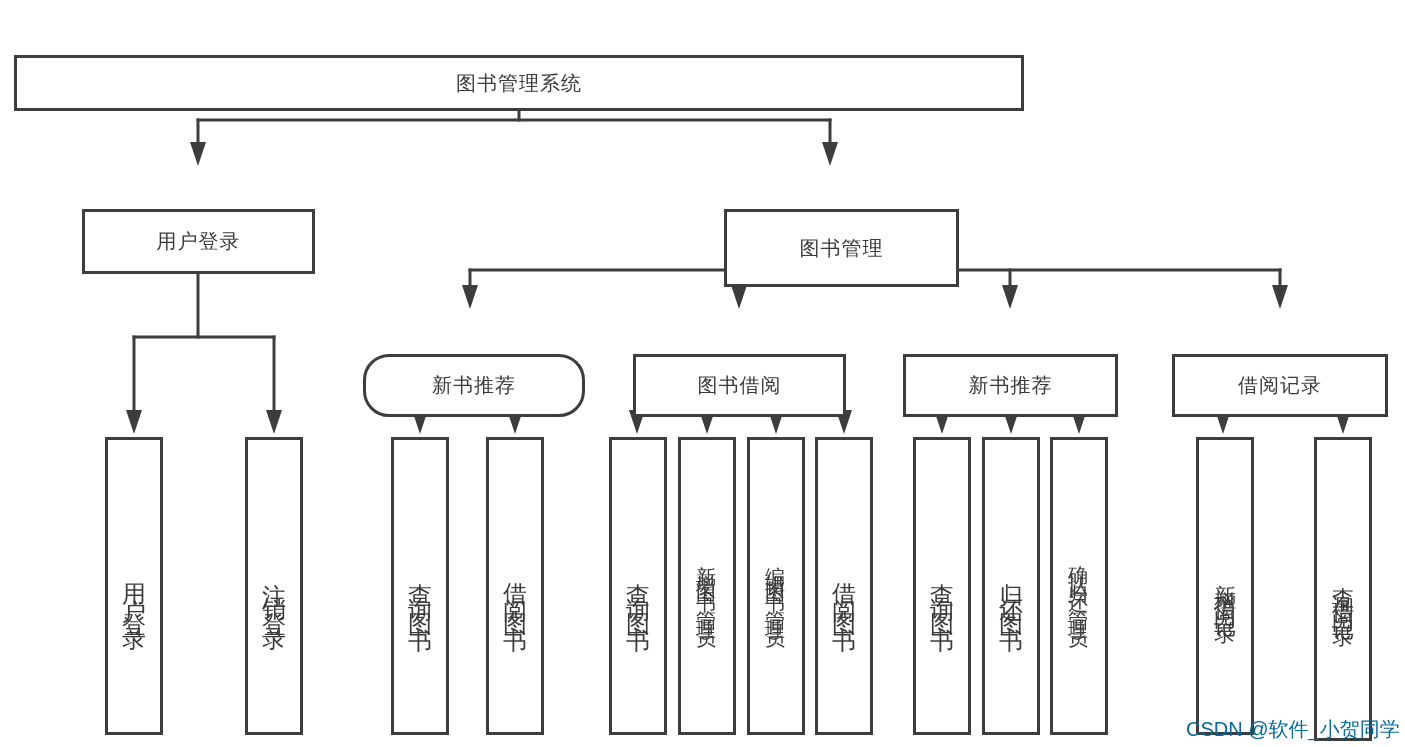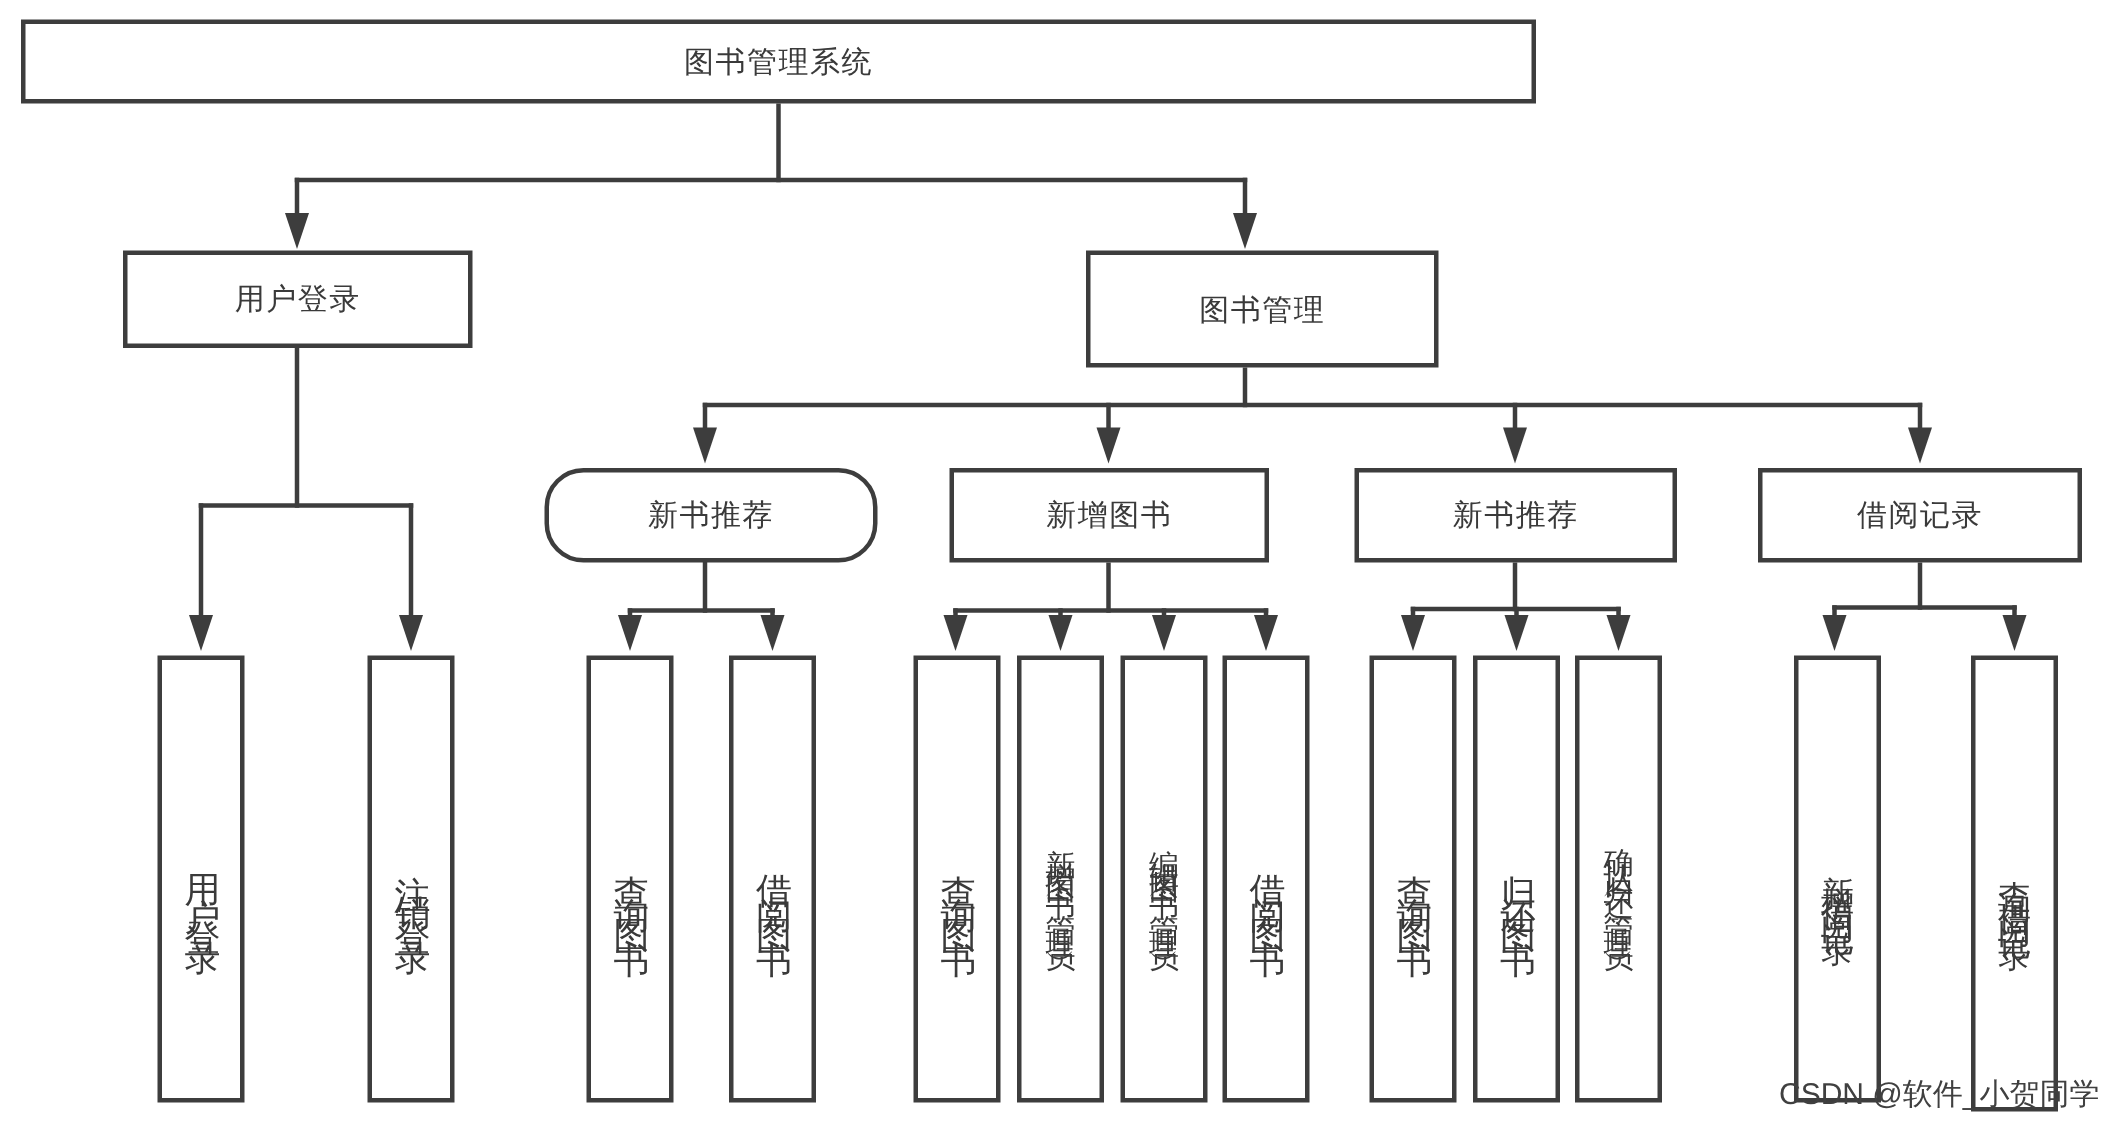--- a/index.html
+++ b/index.html
@@ -25,21 +25,21 @@
     position: absolute;
     box-sizing: border-box;
     border: 3px solid #3d3d3d;
     background: #ffffff;
     display: flex;
     align-items: center;
     justify-content: center;
     color: #3a3a3a;
     z-index: 2;
   }
-  .hlabel { font-size: 20px; letter-spacing: 1px; }
+  .hlabel { font-size: 20px; letter-spacing: 1px; margin-top: 42px; }
   .vnode span {
     writing-mode: vertical-rl;
     text-orientation: mixed;
     white-space: nowrap;
   }
   .vlabel-s span { font-size: 24px; letter-spacing: 15px; margin-top: 15px; }
   .vlabel-m span { font-size: 22px; letter-spacing: 8px;  margin-top: 8px; }
   .vlabel-l span { font-size: 20px; letter-spacing: 9px;  margin-top: 9px; }
 
   
@@ -65,21 +65,21 @@
   #lf-d3 { left: 1050px; }
   #lf-e1 { left: 1196px; }
   #lf-e2 { left: 1314px; height: 304px; }
 
   #watermark {
     position: absolute;
     left: 1186px;
     top: 716px;
     width: 210px;
     font-size: 20px;
-    color: #404040;
+    color: #0369a1;
     white-space: nowrap;
     z-index: 3;
   }
 </style>
 </head>
 <body>
 
 <div id="stage">
 
   <svg id="connectors" viewBox="0 0 1405 747" xmlns="http://www.w3.org/2000/svg">
@@ -136,21 +136,21 @@
       <line x1="1343" y1="405" x2="1343" y2="420" stroke="#3d3d3d" stroke-width="3" stroke-linecap="square"></line>
       <polygon points="1343,434 1335,410 1351,410" fill="#3d3d3d"></polygon>
     </svg>
 
   <div class="node hlabel" id="n-root">图书管理系统</div>
 
   <div class="node hlabel" id="n-login">用户登录</div>
   <div class="node hlabel" id="n-mgmt">图书管理</div>
 
   <div class="node hlabel" id="n-newbook">新书推荐</div>
-  <div class="node hlabel" id="n-borrow">新增图书</div>
+  <div class="node hlabel" id="n-borrow">图书借阅</div>
   <div class="node hlabel" id="n-current">新书推荐</div>
   <div class="node hlabel" id="n-records">借阅记录</div>
 
   <div class="node leaf vnode vlabel-s" id="lf-a1">
     <span>用户登录</span>
   </div>
   <div class="node leaf vnode vlabel-s" id="lf-a2">
     <span>注销登录</span>
   </div>
 

